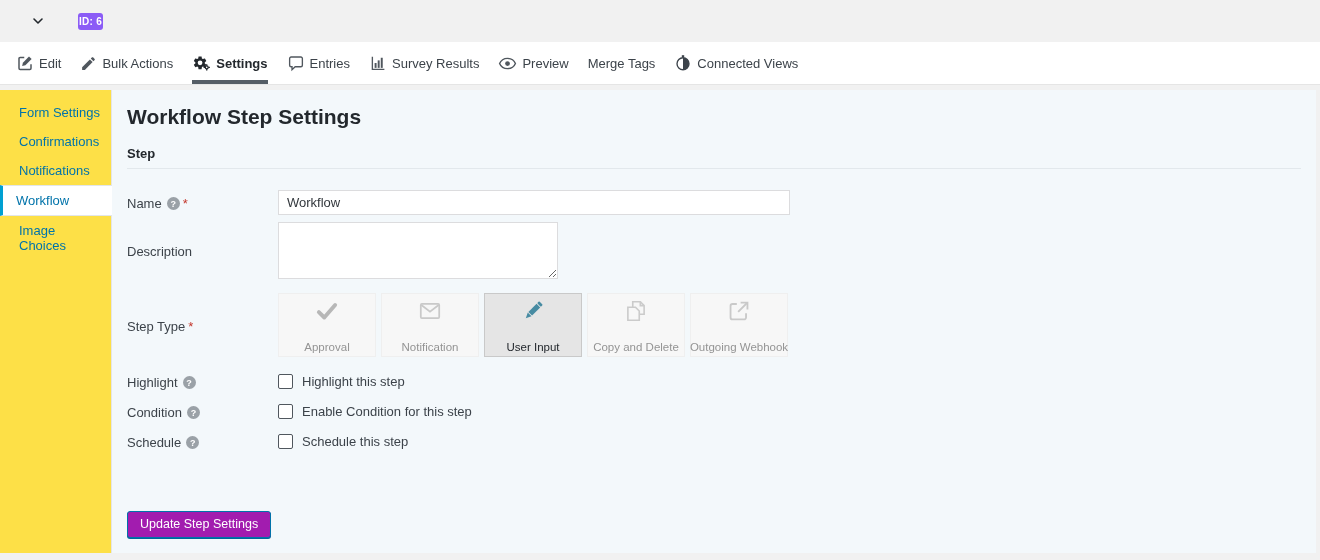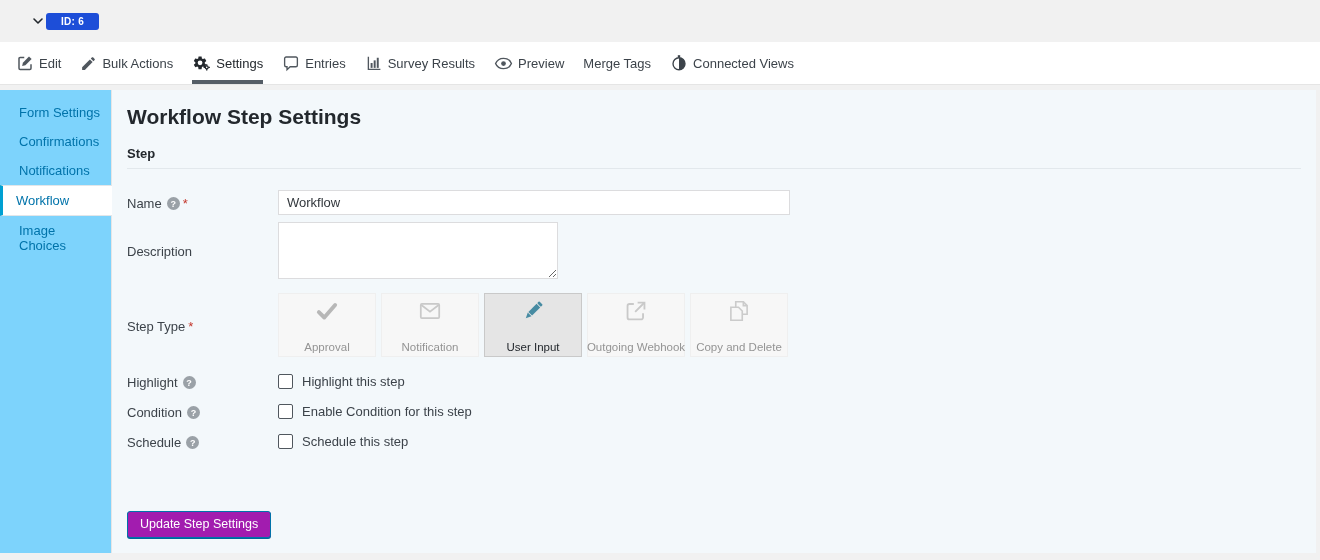--- a/index.html
+++ b/index.html
@@ -3,31 +3,31 @@
 <meta charset="utf-8">
 <style>
   * { margin:0; padding:0; box-sizing:border-box; }
   html,body { width:1320px; height:560px; overflow:hidden; }
   body { font-family:"Liberation Sans", sans-serif; background:#f1f1f1; color:#3c434a; }
 
   
   .page-header { height:42px; display:flex; align-items:center; padding:0 16px; background:#f1f1f1; }
   .form-title { font-size:19px; font-weight:600; color:#23282d; letter-spacing:.2px; }
   .title-chevron { margin-left:14px; display:flex; align-items:center; cursor:pointer; }
-  .id-badge { margin-left:0; background:#1d4ed8; color:#fff; font-size:10px; font-weight:700; padding:3px 15px; border-radius:3px; letter-spacing:.3px; }
+  .id-badge { margin-left:32px; background:#8b5cf6; color:#fff; font-size:10px; font-weight:700; padding:3px 1px; border-radius:3px; letter-spacing:.3px; }
 
   
   .toolbar { height:43px; background:#fff; display:flex; align-items:stretch; padding:0 10px 0 16px; border-bottom:1px solid #e5e5e5; }
   .tb-item { display:flex; align-items:center; gap:5px; margin-right:19px; font-size:13px; color:#3c434a; cursor:pointer; border-bottom:4px solid transparent; padding-top:4px; }
   .tb-item svg { display:block; }
-  .tb-item.active { font-weight:400; color:#23282d; border-bottom-color:#555d66; }
+  .tb-item.active { font-weight:700; color:#23282d; border-bottom-color:#555d66; }
 
   
   .content-row { display:flex; height:463px; margin-top:5px; margin-right:4px; }
-  .sidebar { width:112px; background:#7dd3fc; border-right:1px solid #e5e5e5; padding-top:8px; flex:none; }
+  .sidebar { width:112px; background:#fde047; border-right:1px solid #e5e5e5; padding-top:8px; flex:none; }
   .side-item { display:block; font-size:13px; color:#0073aa; padding:7px 8px 7px 16px; cursor:pointer; border-left:3px solid transparent; }
   .side-item.active { background:#fff; border-top:1px solid #e2e6e9; border-bottom:1px solid #e2e6e9; border-left:3px solid #00a0d2; padding-left:13px; margin-right:-1px; position:relative; z-index:1; }
 
   .main { flex:1; background:#f3f8fb; padding:14px 15px 0 15px; overflow:hidden; }
   .page-title { font-size:21px; font-weight:700; color:#23282d; margin:1px 0 17px; }
   .section-label { font-size:13px; font-weight:700; color:#23282d; margin-bottom:7px; }
   .section-rule { border:none; border-top:1px solid #e2e8ec; margin:0 0 21px 0; }
 
   .field-row { display:flex; margin-bottom:7px; }
   .field-row.center { align-items:center; }
@@ -207,37 +207,37 @@
                   <rect x="9.6" y="5" width="4.8" height="10.6" fill="#478ba2"></rect>
                   <polygon points="9.6,16.4 14.4,16.4 12,21.4" fill="#478ba2"></polygon>
                 </g>
               </svg>
           </span>
           <span class="card-label">User Input</span>
         </div>
         <div class="step-card">
           <span>
             <svg width="26" height="26" viewBox="0 0 24 24">
+                <path d="M9 3.5h7l3.5 3.5v8H9z" fill="#f7f7f7" stroke="#cbcbcb" stroke-width="1.5"></path>
+                <path d="M16 3.5V7h3.5" fill="none" stroke="#cbcbcb" stroke-width="1.5"></path>
+                <path d="M4.5 8.5h7L15 12v8.5h-10.5z" fill="#f7f7f7" stroke="#cbcbcb" stroke-width="1.5"></path>
+              </svg>
+          </span>
+          <span class="card-label">Copy and Delete</span>
+        </div>
+        <div class="step-card">
+          <span>
+            <svg width="26" height="26" viewBox="0 0 24 24">
                 <path d="M10 5.5H6a1.8 1.8 0 0 0-1.8 1.8V18A1.8 1.8 0 0 0 6 19.8h10.7A1.8 1.8 0 0 0 18.5 18v-4" fill="none" stroke="#c9c9c9" stroke-width="1.7"></path>
                 <path d="M13.5 4.2h6.3v6.3" fill="none" stroke="#c9c9c9" stroke-width="1.7"></path>
                 <path d="M19.4 4.6l-8.2 8.2" fill="none" stroke="#c9c9c9" stroke-width="1.7"></path>
               </svg>
           </span>
           <span class="card-label">Outgoing Webhook</span>
         </div>
-        <div class="step-card">
-          <span>
-            <svg width="26" height="26" viewBox="0 0 24 24">
-                <path d="M9 3.5h7l3.5 3.5v8H9z" fill="#f7f7f7" stroke="#cbcbcb" stroke-width="1.5"></path>
-                <path d="M16 3.5V7h3.5" fill="none" stroke="#cbcbcb" stroke-width="1.5"></path>
-                <path d="M4.5 8.5h7L15 12v8.5h-10.5z" fill="#f7f7f7" stroke="#cbcbcb" stroke-width="1.5"></path>
-              </svg>
-          </span>
-          <span class="card-label">Copy and Delete</span>
-        </div>
       </div>
     </div>
 
     
     <div class="field-row check-row">
       <div class="field-label">
         <span>Highlight</span>
         <span class="help-icon"></span>
       </div>
       <input type="checkbox" class="checkbox" style="">

